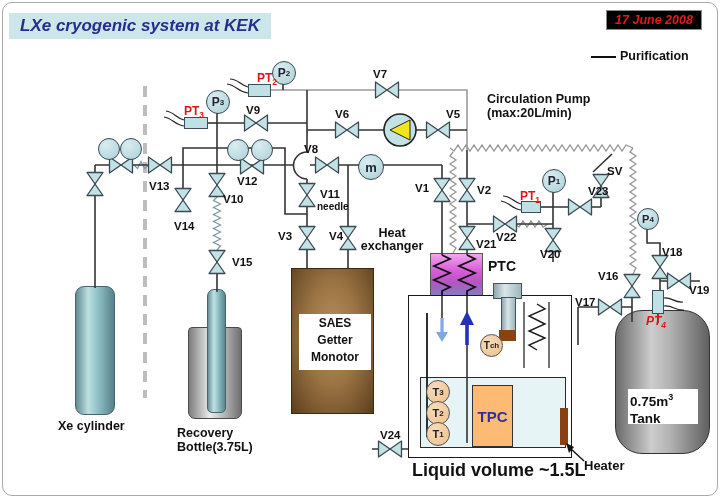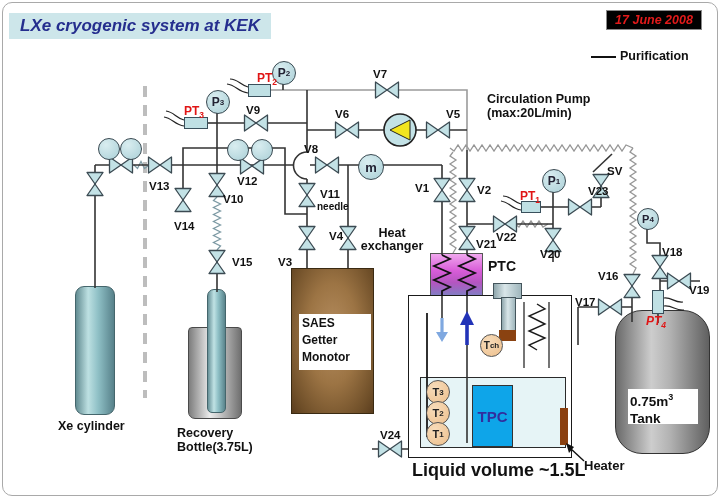--- a/index.html
+++ b/index.html
@@ -27,29 +27,29 @@
   .gauge.plain{border:1.4px solid #3a4a52;}
   .whitebox{position:absolute;background:#fff;font-weight:bold;color:#111;}
   svg{position:absolute;left:0;top:0;pointer-events:none;}
   #xe-cyl{position:absolute;left:75px;top:286px;width:38px;height:127px;border:1px solid #45666c;
      border-radius:9px;background:linear-gradient(90deg,#628c92,#bde0e2 32%,#8fc0c6 58%,#57818a);}
   #rec-outer{position:absolute;left:188px;top:327px;width:52px;height:90px;border:1px solid #4a4a4a;
      border-radius:4px 4px 7px 7px;background:linear-gradient(90deg,#7d7d7d,#ececec 40%,#c2c2c2 62%,#6f6f6f);}
   #rec-inner{position:absolute;left:207px;top:289px;width:17px;height:122px;border:1px solid #45666c;
      border-radius:7px 7px 5px 5px;background:linear-gradient(90deg,#679198,#c0e2e4 35%,#8fc0c6 60%,#5a848c);}
   #getter{position:absolute;left:291px;top:268px;width:81px;height:144px;border:1px solid #3a2a12;
-     background:radial-gradient(ellipse at 50% 45%,#b68e60 0%,#9c7444 45%,#6e4e28 85%,#5a3d1e 100%);}
+     background:radial-gradient(ellipse at 50% 45%,#b68e60 0%,#9c7444 45%,#6e4e28 85%,#5a3d1e 100%);text-align:center;}
   #getter .whitebox{left:7px;top:45px;width:66px;height:54px;font-size:12px;line-height:17px;padding:1px 3px;}
   #hx{position:absolute;left:430px;top:253px;width:53px;height:44px;border:1px solid #555;box-sizing:border-box;
      background:linear-gradient(180deg,#f0a8ee 0%,#d85cd8 40%,#b455c0 68%,#7f7fc4 100%);}
   #chamber{position:absolute;left:408px;top:295px;width:164px;height:163px;background:#fff;
      border:1.5px solid #1a1a1a;box-sizing:border-box;}
   #liquid{position:absolute;left:420px;top:377px;width:146px;height:71px;background:#e6f4f6;
      border:1px solid #2a2a2a;box-sizing:border-box;}
-  #tpc{position:absolute;left:472px;top:385px;width:41px;height:62px;background:#0ea5e9;border:1px solid #333;
+  #tpc{position:absolute;left:472px;top:385px;width:41px;height:62px;background:#fdba74;border:1px solid #333;
      display:flex;align-items:center;justify-content:center;font-size:15px;font-weight:bold;color:#312e9e;box-sizing:border-box;}
   #heaterbar{position:absolute;left:560px;top:408px;width:8px;height:37px;background:#8a4010;}
   #tank{position:absolute;left:615px;top:310px;width:93px;height:142px;border:1px solid #333;border-radius:27px;
      background:linear-gradient(90deg,#6a6a6a,#cdcdcd 38%,#b2b2b2 58%,#606060);}
   #tank .whitebox{left:12px;top:78px;width:66px;height:35px;font-size:13.5px;line-height:17px;padding:0 2px;}
   #ptc-cap{position:absolute;left:493px;top:283px;width:27px;height:14px;border:1px solid #44555c;
      background:linear-gradient(90deg,#8fa6ac,#d9e6e9 40%,#9fb6bc);}
   #ptc-stem{position:absolute;left:501px;top:297px;width:13px;height:33px;border:1px solid #44555c;
      background:linear-gradient(90deg,#8fa6ac,#d9e6e9 45%,#9fb6bc);}
   #ptc-tip{position:absolute;left:499px;top:330px;width:17px;height:11px;background:#8a4211;}
@@ -339,21 +339,21 @@
     <sub>ch</sub>
   </div>
 
 <div class="ptlbl" style="left:243px;top:71px;margin-left:14px;"><span>PT</span><sub>2</sub></div>
 <div class="ptlbl" style="left:184px;top:104px;"><span>PT</span><sub>3</sub></div>
 <div class="ptlbl" style="left:520px;top:189px;"><span>PT</span><sub>1</sub></div>
 <div class="ptlbl" style="left:646px;top:314px;font-style:italic;"><span>PT</span><sub>4</sub></div>
 
 <div class="lbl" style="left:415px;top:182px;">V1</div>
 <div class="lbl" style="left:477px;top:184px;">V2</div>
-<div class="lbl" style="left:278px;top:230px;margin-top:26px;">V3</div>
+<div class="lbl" style="left:278px;top:230px;">V3</div>
 <div class="lbl" style="left:329px;top:230px;">V4</div>
 <div class="lbl" style="left:446px;top:108px;">V5</div>
 <div class="lbl" style="left:335px;top:108px;">V6</div>
 <div class="lbl" style="left:373px;top:68px;">V7</div>
 <div class="lbl" style="left:304px;top:143px;">V8</div>
 <div class="lbl" style="left:246px;top:104px;">V9</div>
 <div class="lbl" style="left:223px;top:193px;">V10</div>
 <div class="lbl" style="left:320px;top:188px;">V11</div>
 <div class="lbl" style="left:317px;top:202px;font-size:10px;">needle</div>
 <div class="lbl" style="left:237px;top:175px;">V12</div>

